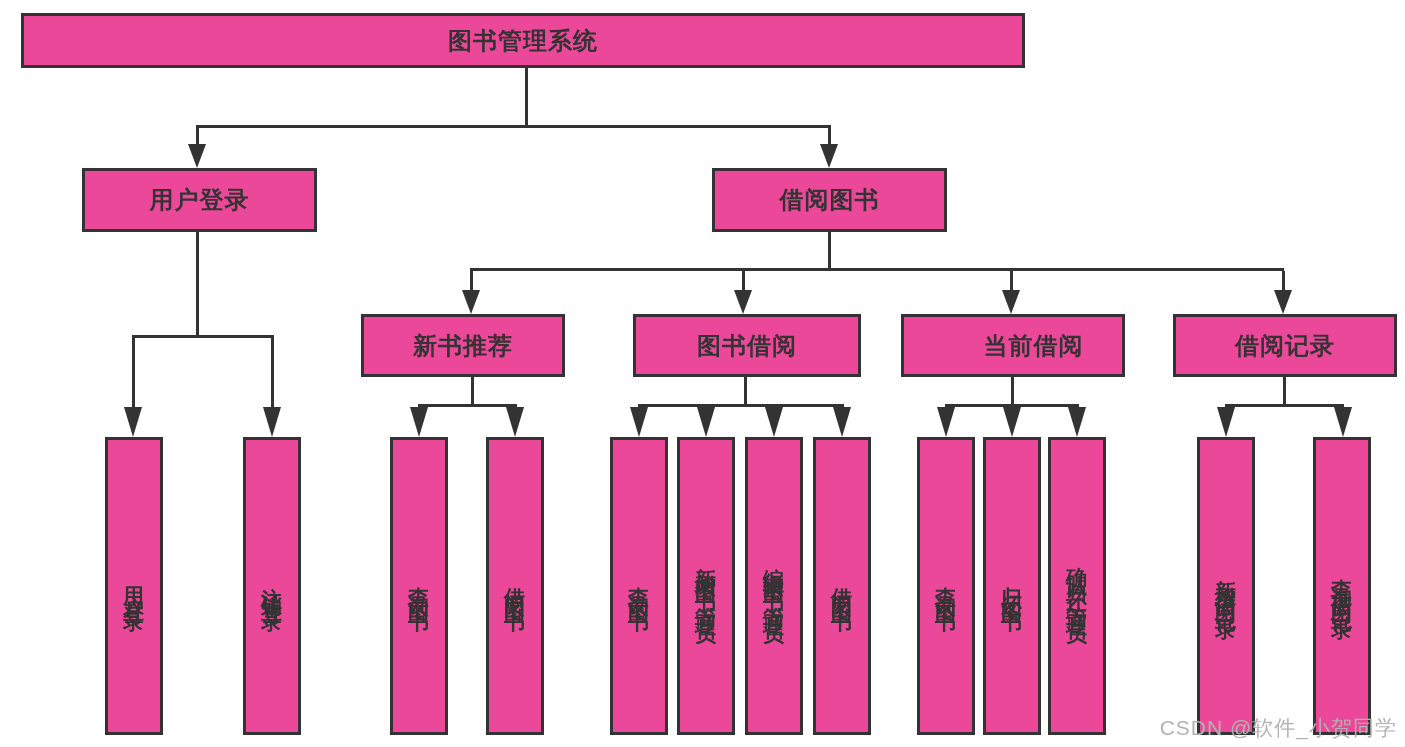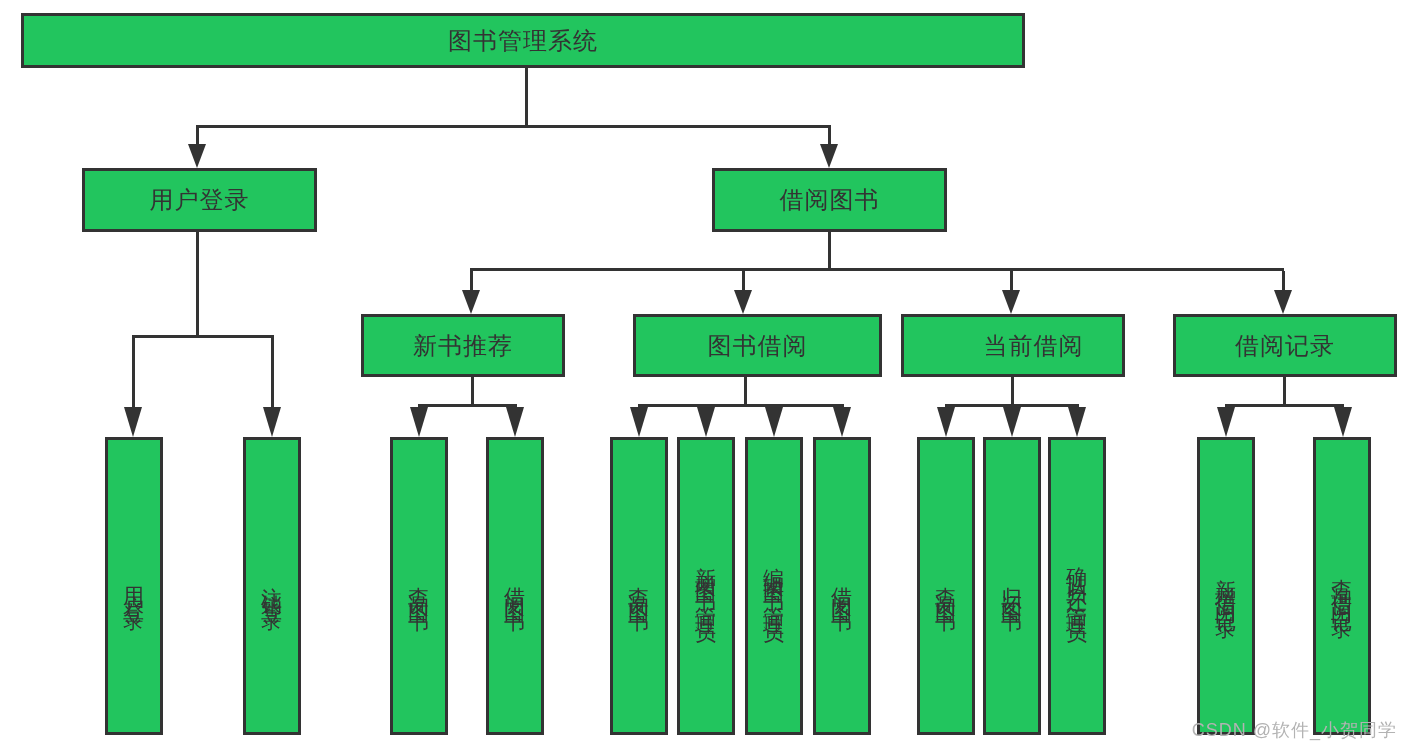--- a/index.html
+++ b/index.html
@@ -13,23 +13,24 @@
   .stage{
     position:relative;
     width:1405px;height:747px;
     background:var(--bg);
     overflow:hidden;
   }
   .node{
     position:absolute;
     box-sizing:border-box;
     border:3px solid var(--line);
-    background:#22c55e;
+    background:#ec4899;
     display:flex;align-items:center;justify-content:center;
     color:var(--text);
+    font-weight:bold;
   }
   .node .hlabel{
     font-size:24px;
     letter-spacing:1px;
     white-space:nowrap;
   }
   .leaf{
     width:58px;height:298px;top:437px;
   }
   .leaf .vtext{
@@ -47,21 +48,21 @@
     position:absolute;
     width:0;height:0;
     border-left:9px solid transparent;
     border-right:9px solid transparent;
     border-top:30px solid var(--line);
   }
   .arrow.sm{border-top-width:24px;}
   .watermark{
     position:absolute;
     right:8px;bottom:5px;
-    font-size:18px;
+    font-size:21px;
     color:var(--watermark);
     letter-spacing:1px;
     white-space:nowrap;
   }
 </style>
 </head>
 <body>
 
 <div class="stage">
 
@@ -97,21 +98,21 @@
   <div class="vline" style="left:742px;top:271px;height:20px;"></div>
   <div class="arrow sm" style="left:734px;top:290px;"></div>
   <div class="vline" style="left:1010px;top:271px;height:20px;"></div>
   <div class="arrow sm" style="left:1002px;top:290px;"></div>
   <div class="vline" style="left:1282px;top:271px;height:20px;"></div>
   <div class="arrow sm" style="left:1274px;top:290px;"></div>
 
   <div class="node" style="left:361px;top:314px;width:204px;height:63px;">
     <span class="hlabel">新书推荐</span>
   </div>
-  <div class="node" style="left:633px;top:314px;width:249px;height:63px;">
+  <div class="node" style="left:633px;top:314px;width:228px;height:63px;">
     <span class="hlabel">图书借阅</span>
   </div>
   <div class="node" style="left:901px;top:314px;width:224px;height:63px;padding-left:41px;">
     <span class="hlabel">当前借阅</span>
   </div>
   <div class="node" style="left:1173px;top:314px;width:224px;height:63px;">
     <span class="hlabel">借阅记录</span>
   </div>
 
   <div class="vline" style="left:471px;top:377px;height:30px;"></div>

